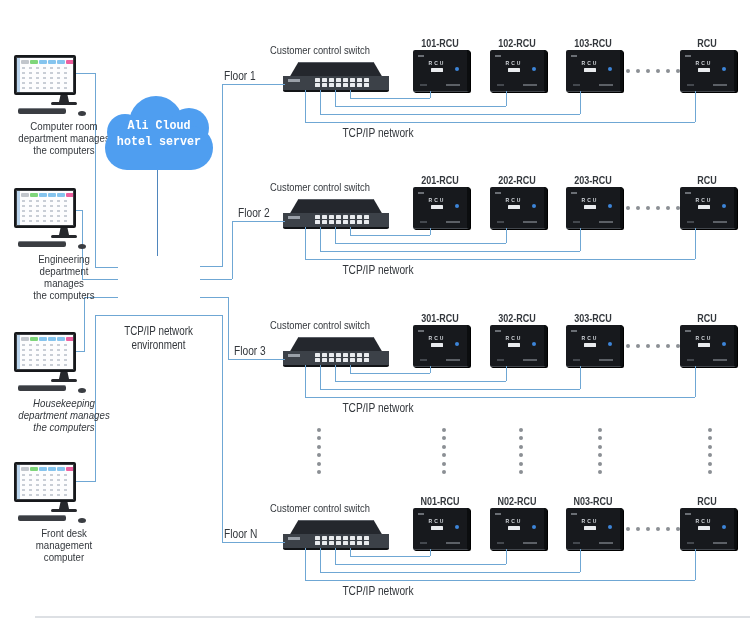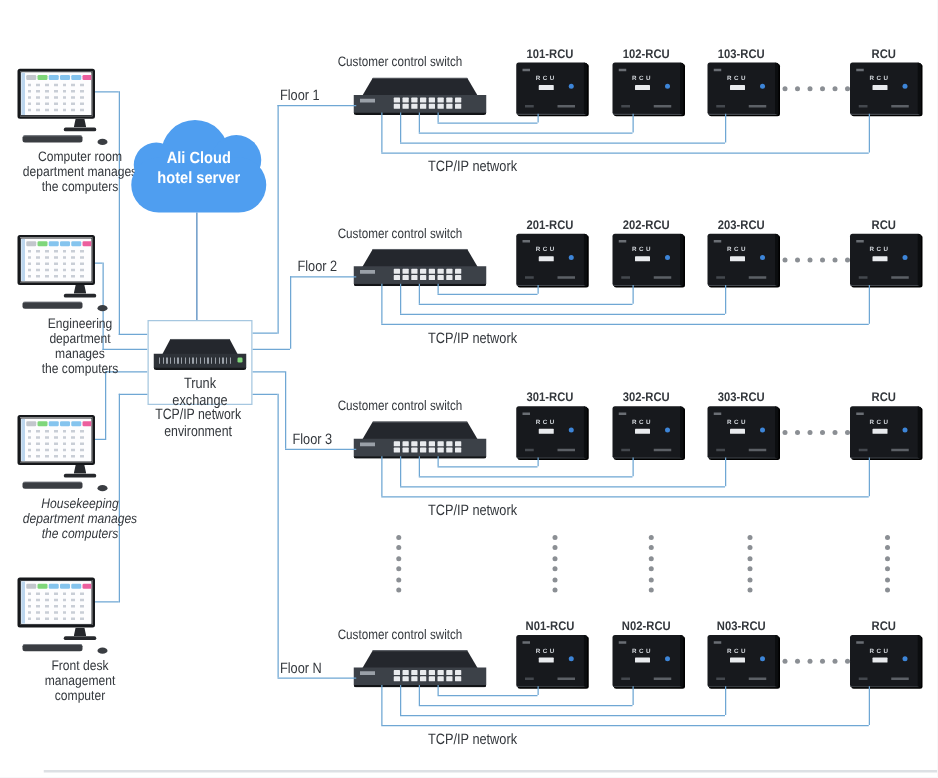--- a/index.html
+++ b/index.html
@@ -27,21 +27,21 @@
   .rowline{position:absolute;left:5px;right:2px;height:2px;
            background:repeating-linear-gradient(90deg,#c9ced6 0 3px,transparent 3px 7px);}
   .stand{position:relative;margin:0 auto;width:10px;height:7px;background:#26282c;
          clip-path:polygon(15% 0,85% 0,100% 100%,0 100%);}
   .base{position:relative;margin:0 auto;width:26px;height:3px;background:#26282c;border-radius:2px;}
   .keyboard{position:relative;margin:3px 0 0 10px;width:48px;height:5px;background:#3a3d42;
             border-radius:2px;border-top:1px solid #787c82;}
   .mouse{position:absolute;right:34px;width:8px;height:5px;background:#3a3d42;border-radius:50%;}
   .pc-lbl{position:relative;margin-top:6px;width:112px;font-size:11px;text-align:center;}
   
-  .cloud{position:absolute;left:105px;top:96px;width:108px;height:74px;z-index:2;}
+  .cloud{position:absolute;left:105px;top:96px;width:108px;height:74px;z-index:2;font-family:Liberation Mono, monospace;}
   .cloud .b1,.cloud .b2,.cloud .b3,.cloud .body{position:absolute;background:#4f9ef0;}
   .cloud .body{left:0;bottom:0;width:108px;height:44px;border-radius:22px;}
   .cloud .b1{left:24px;top:0;width:54px;height:54px;border-radius:50%;}
   .cloud .b2{left:64px;top:12px;width:40px;height:40px;border-radius:50%;}
   .cloud .b3{left:2px;top:18px;width:36px;height:36px;border-radius:50%;}
   .cloud-txt{position:absolute;left:0;top:22px;width:108px;text-align:center;color:#fff;
              font-size:13px;font-weight:600;line-height:1.25;transform:scaleX(.9);white-space:pre-line;}
   
   .trunkbox{position:absolute;left:118px;top:256px;width:82px;height:66px;background:#fff;
             border:1px solid #a6c7e0;z-index:3;}
@@ -230,30 +230,20 @@
 
   <div class="cloud">
     <div class="b1"></div>
     <div class="b2"></div>
     <div class="b3"></div>
     <div class="body"></div>
     <div class="cloud-txt">Ali Cloud
 hotel server</div>
   </div>
 
-  <div class="trunkbox">
-    <div class="trunk-sw">
-      <div class="trunk-top"></div>
-      <div class="trunk-front">
-        <div class="trunk-ports"></div>
-        <div class="trunk-led"></div>
-      </div>
-    </div>
-    <div class="trunk-lbl t-c" style="transform:scaleX(.85);">Trunk exchange</div>
-  </div>
   <div class="env-lbl" style="transform:scaleX(.82);">TCP/IP network environment</div>
 
   <div id="vdots">
       <div class="vcol" style="left: 317px;">
         <span></span>
         <span></span>
         <span></span>
         <span></span>
         <span></span>
         <span></span>

